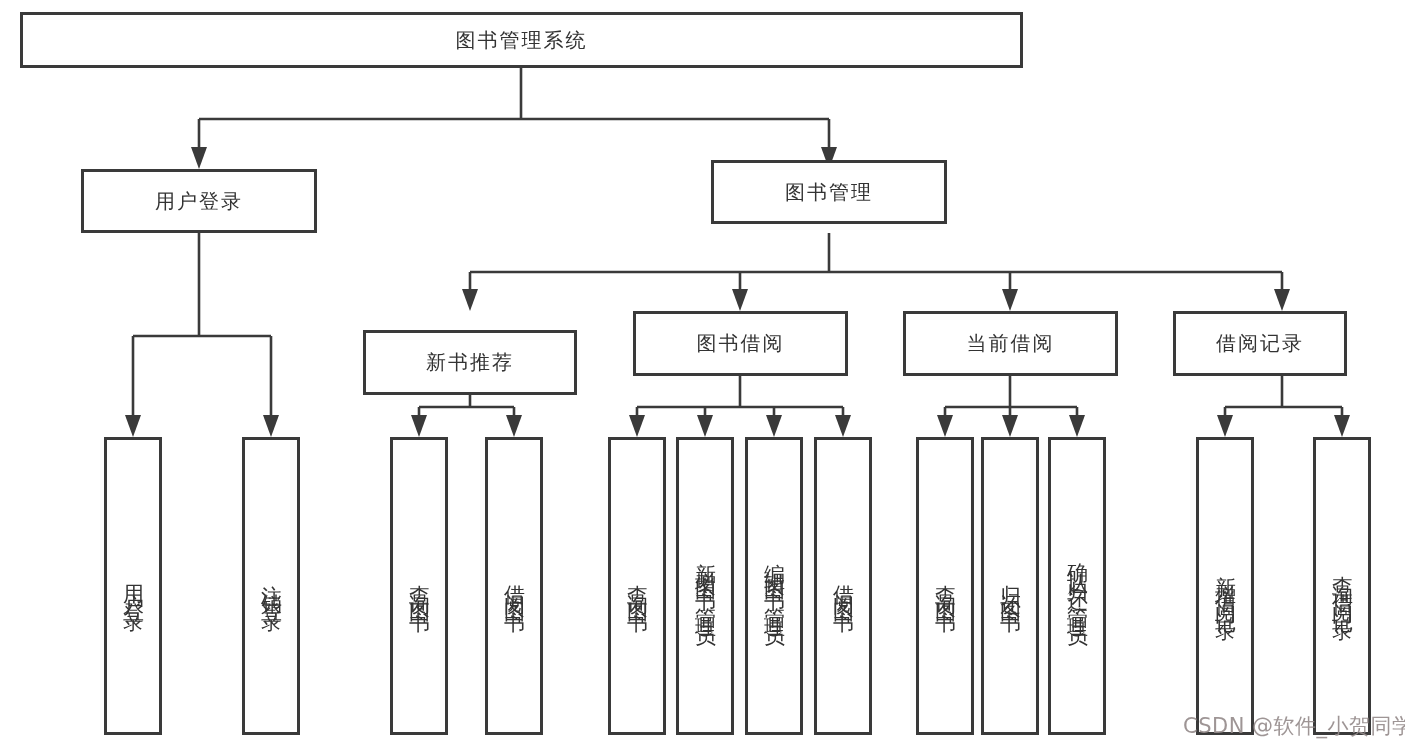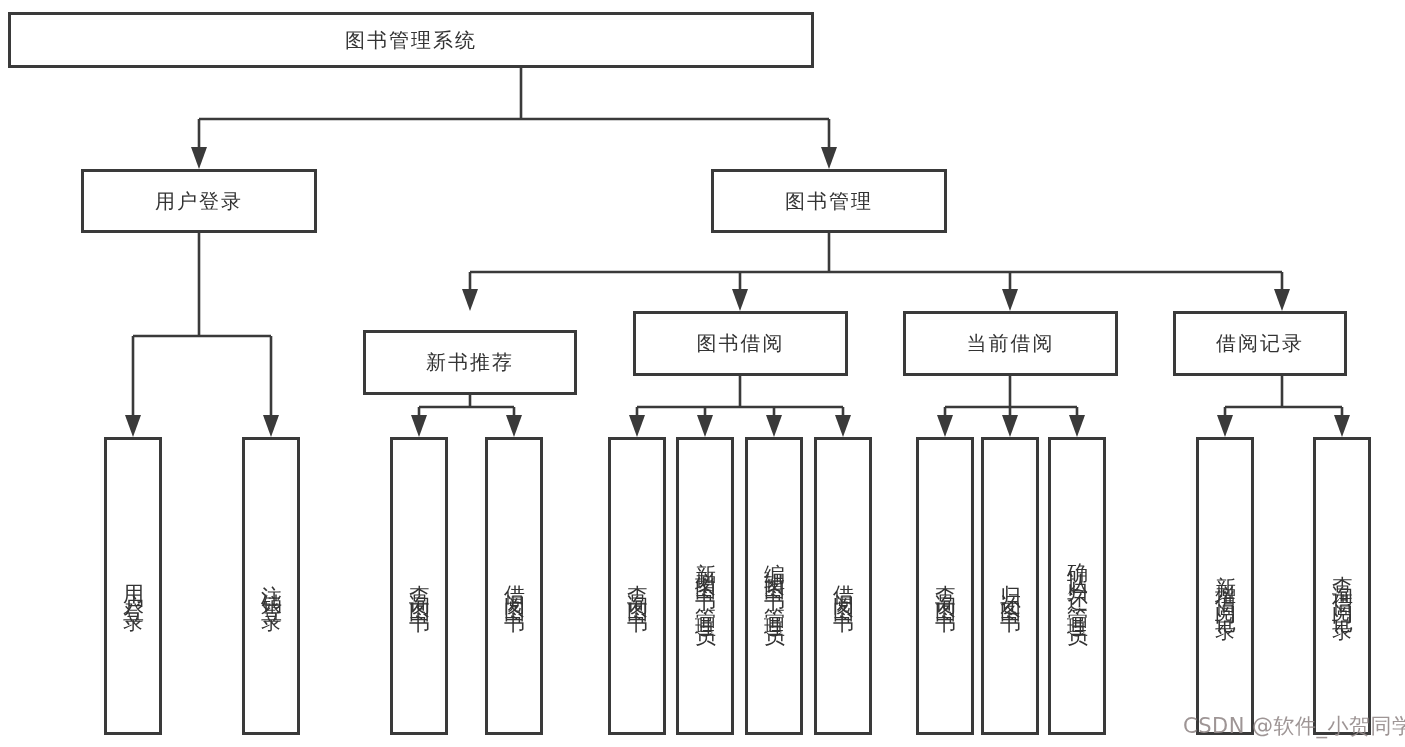--- a/index.html
+++ b/index.html
@@ -113,28 +113,28 @@
     <polygon class="arrow" points="1069,415 1085,415 1077,437"></polygon>
 
     <line class="wire" x1="1282" y1="376" x2="1282" y2="407"></line>
     <line class="wire" x1="1225" y1="407" x2="1342" y2="407"></line>
     <line class="wire" x1="1225" y1="407" x2="1225" y2="431"></line>
     <polygon class="arrow" points="1217,415 1233,415 1225,437"></polygon>
     <line class="wire" x1="1342" y1="407" x2="1342" y2="431"></line>
     <polygon class="arrow" points="1334,415 1350,415 1342,437"></polygon>
   </svg>
 
-  <div class="box hbox" style="left:8px; top:12px; width:806px; height:56px;">
+  <div class="box hbox" style="left:20px; top:12px; width:1003px; height:56px;">
     <span>图书管理系统</span>
   </div>
 
   <div class="box hbox" style="left:81px; top:169px; width:236px; height:64px;">
     <span>用户登录</span>
   </div>
-  <div class="box hbox" style="left:711px; top:169px; width:236px; height:64px;">
+  <div class="box hbox" style="left:711px; top:160px; width:236px; height:64px;">
     <span>图书管理</span>
   </div>
 
   <div class="box hbox" style="left:363px; top:311px; width:214px; height:65px;margin-top:19px;">
     <span>新书推荐</span>
   </div>
   <div class="box hbox" style="left:903px; top:311px; width:215px; height:65px;">
     <span>当前借阅</span>
   </div>
   <div class="box hbox" style="left:633px; top:311px; width:215px; height:65px;">

